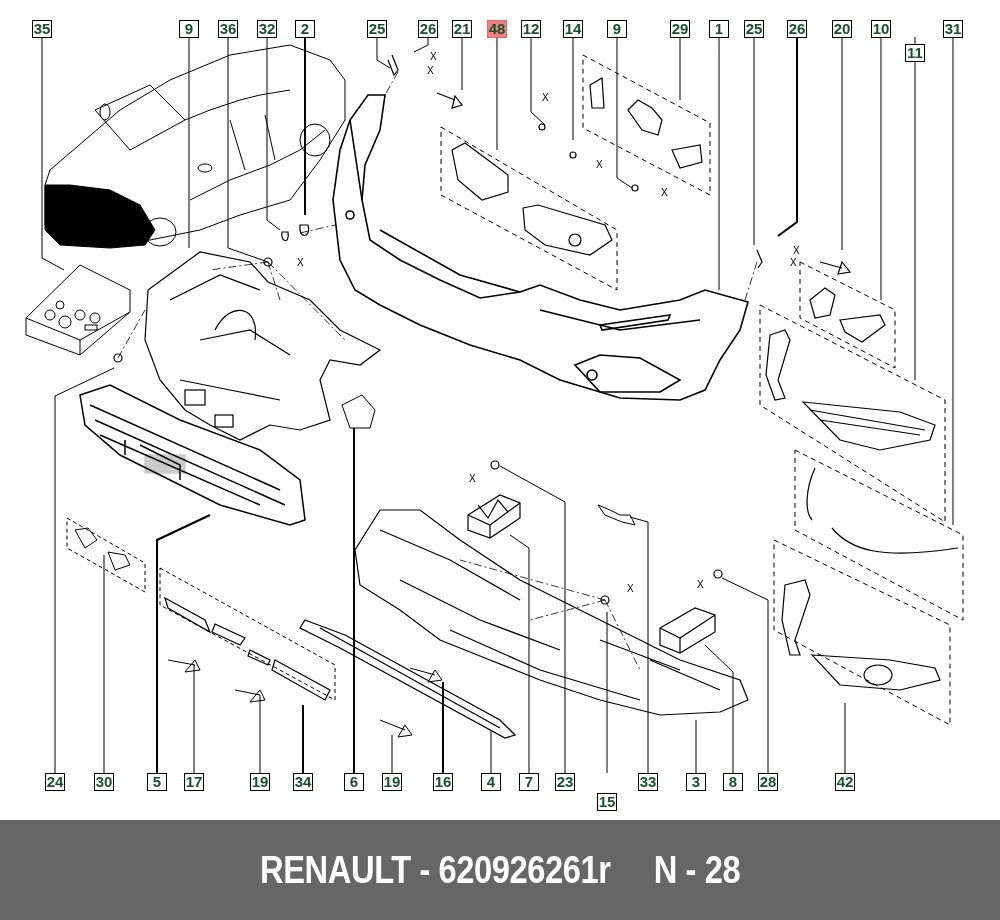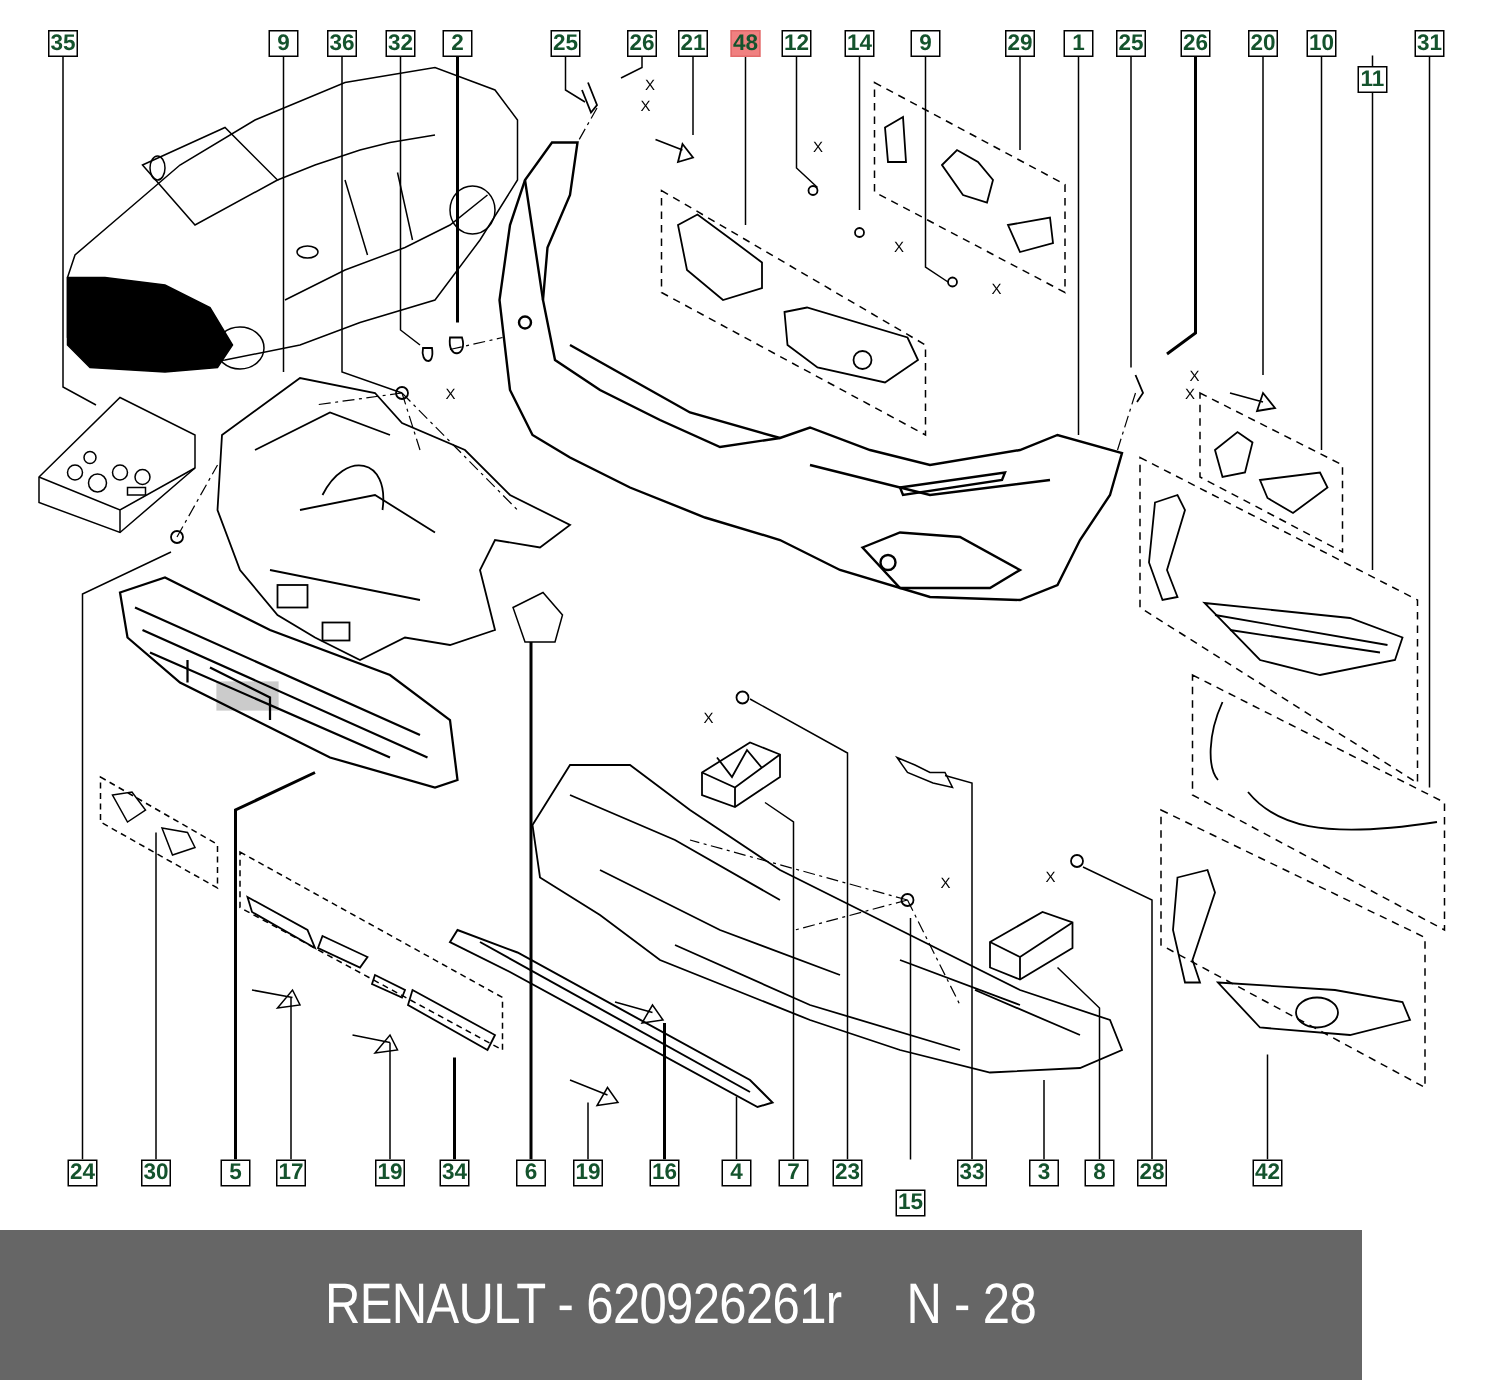--- a/index.html
+++ b/index.html
@@ -5,22 +5,22 @@
   html, body { margin: 0; padding: 0; background: #ffffff; }
   body { width: 1000px; height: 920px; position: relative; overflow: hidden;
          font-family: "Liberation Sans", sans-serif; }
   #diagram { position: absolute; left: 0; top: 0; width: 1000px; height: 820px; background: #fff; }
   #diagram svg { position: absolute; left: 0; top: 0; }
   .callout { position: absolute; width: 18px; height: 16px; border: 1px solid #000;
              background: #fff; font-family: "Liberation Sans", sans-serif; font-weight: bold;
              font-size: 15px; line-height: 16px; text-align: center; color: #14532d;
              box-sizing: content-box; cursor: pointer; }
   .callout.hl { background: #f08080; border-color: #e26a6a; }
-  #footer { position: absolute; left: 0; top: 820px; width: 908px; height: 100px; background: #666666;
-            display: flex; align-items: center; justify-content: center; }
+  #footer { position: absolute; left: 0; top: 820px; width: 1000px; height: 100px; background: #666666;
+            display: flex; align-items: center; justify-content: center; font-weight: bold; }
   #footer .ftxt { color: #ffffff; font-family: "Liberation Sans", sans-serif; font-size: 38px;
                   letter-spacing: -0.5px; transform: scaleX(0.86); white-space: pre; }
 </style>
 </head>
 <body>
 
 <div id="diagram">
   <svg width="1000" height="820" viewBox="0 0 1000 820" stroke="#000" fill="none" stroke-width="1">
 
     <g stroke-width="1">

